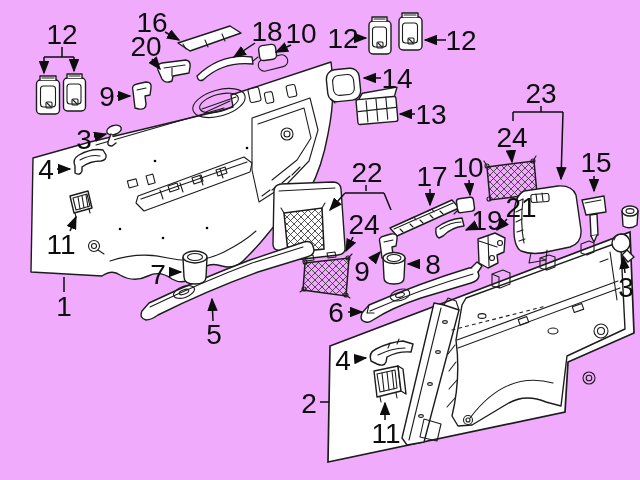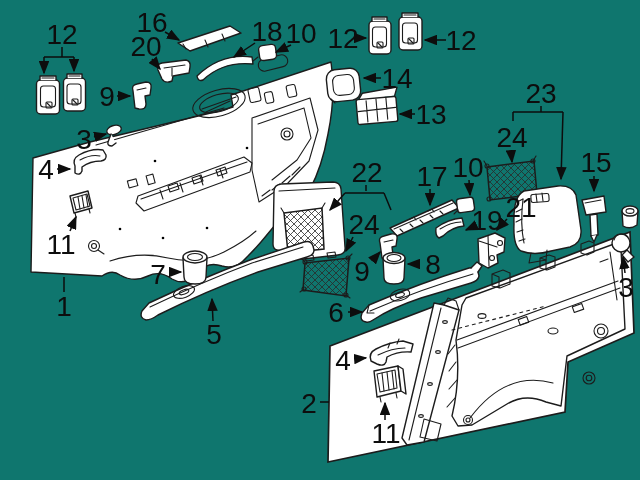--- a/index.html
+++ b/index.html
@@ -1,16 +1,16 @@
 <!DOCTYPE html>
 <html><head>
 <meta charset="utf-8">
 <style>
   html,body{margin:0;padding:0;background:#fff;}
-  #stage{width:640px;height:480px;position:relative;background:#0f766e;overflow:hidden;}
+  #stage{width:640px;height:480px;position:relative;background:#f0abfc;overflow:hidden;}
   svg{display:block}
   .part{fill:#ffffff;stroke:#1c1c1c;stroke-width:1.4;stroke-linejoin:round;stroke-linecap:round}
   .ln{fill:none;stroke:#1c1c1c;stroke-width:1.1;stroke-linejoin:round;stroke-linecap:round}
   .net{fill:url(#netpat);stroke:#1c1c1c;stroke-width:1.5}
   .dash{stroke-dasharray:3,4}
   .box{fill:#ffffff;stroke:#1c1c1c;stroke-width:1.7;stroke-linejoin:miter}
   .leader{stroke:#0d0d0d;stroke-width:1.5;fill:none}
   text.callout{font-family:"Liberation Sans",sans-serif;font-size:28px;fill:#0d0d0d;text-anchor:middle;}
 </style>
 </head>

